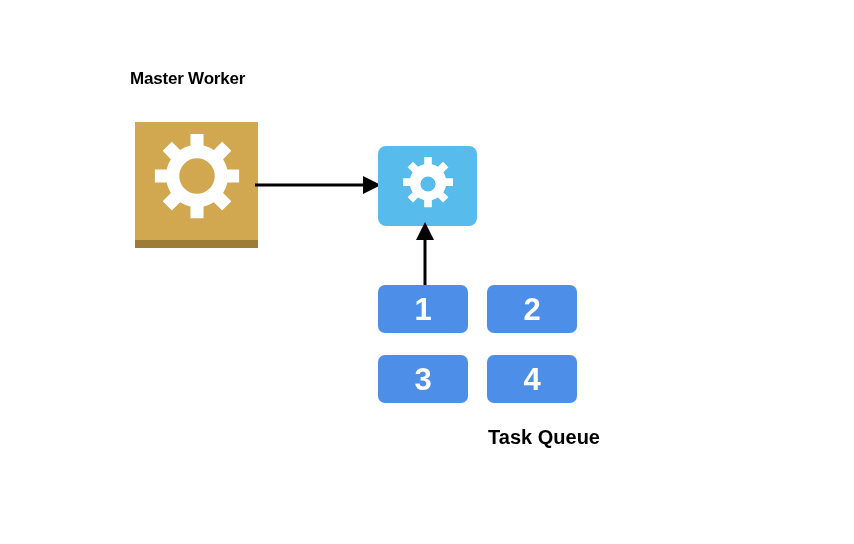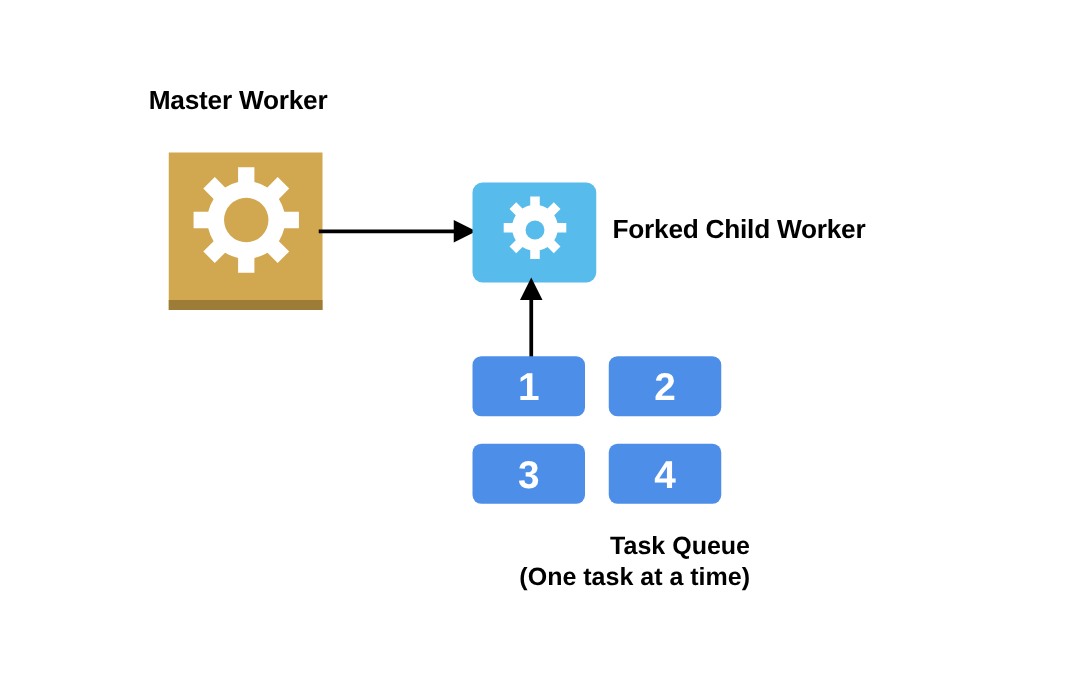--- a/index.html
+++ b/index.html
@@ -24,23 +24,23 @@
   
   .label {
     position: absolute;
     font-family: "Liberation Sans", sans-serif;
     font-weight: bold;
     color: #000000;
     white-space: nowrap;
     letter-spacing: -0.2px;
   }
   #master-worker-label {
-    left: 119px;
+    left: 130px;
     top: 69px;
-    font-size: 21px;
+    font-size: 17px;
   }
   #child-worker-label {
     left: 490px;
     top: 172px;
     font-size: 21px;
   }
   .queue-caption {
     position: absolute;
     left: 355px;
     top: 425px;
@@ -199,32 +199,30 @@
           A 36.5 36.5 0 0 1 43.2 14.6
           Z
           M 50 36.5
           A 13.5 13.5 0 1 0 50 63.5
           A 13.5 13.5 0 1 0 50 36.5
           Z" fill-rule="evenodd"></path>
       </svg>
     </span>
   </div>
 
-  <div class="label" id="child-worker-label">Forked Child Worker</div>
 
   <svg class="arrow-svg" id="dequeue-arrow" width="30" height="66" viewBox="0 0 30 66">
     <line x1="15" y1="66" x2="15" y2="16" stroke="#000000" stroke-width="3"></line>
     <polygon points="6,18 15,0 24,18" fill="#000000"></polygon>
   </svg>
 
   <div id="task-queue">
     <div class="task-box c0 r0">1</div>
     <div class="task-box c1 r0">2</div>
     <div class="task-box c0 r1">3</div>
     <div class="task-box c1 r1">4</div>
   </div>
 
   <div class="queue-caption">
     <span>Task Queue</span>
-    <span class="line2">(One task at a time)</span>
   </div>
 
 </div>
 
 </body></html>

